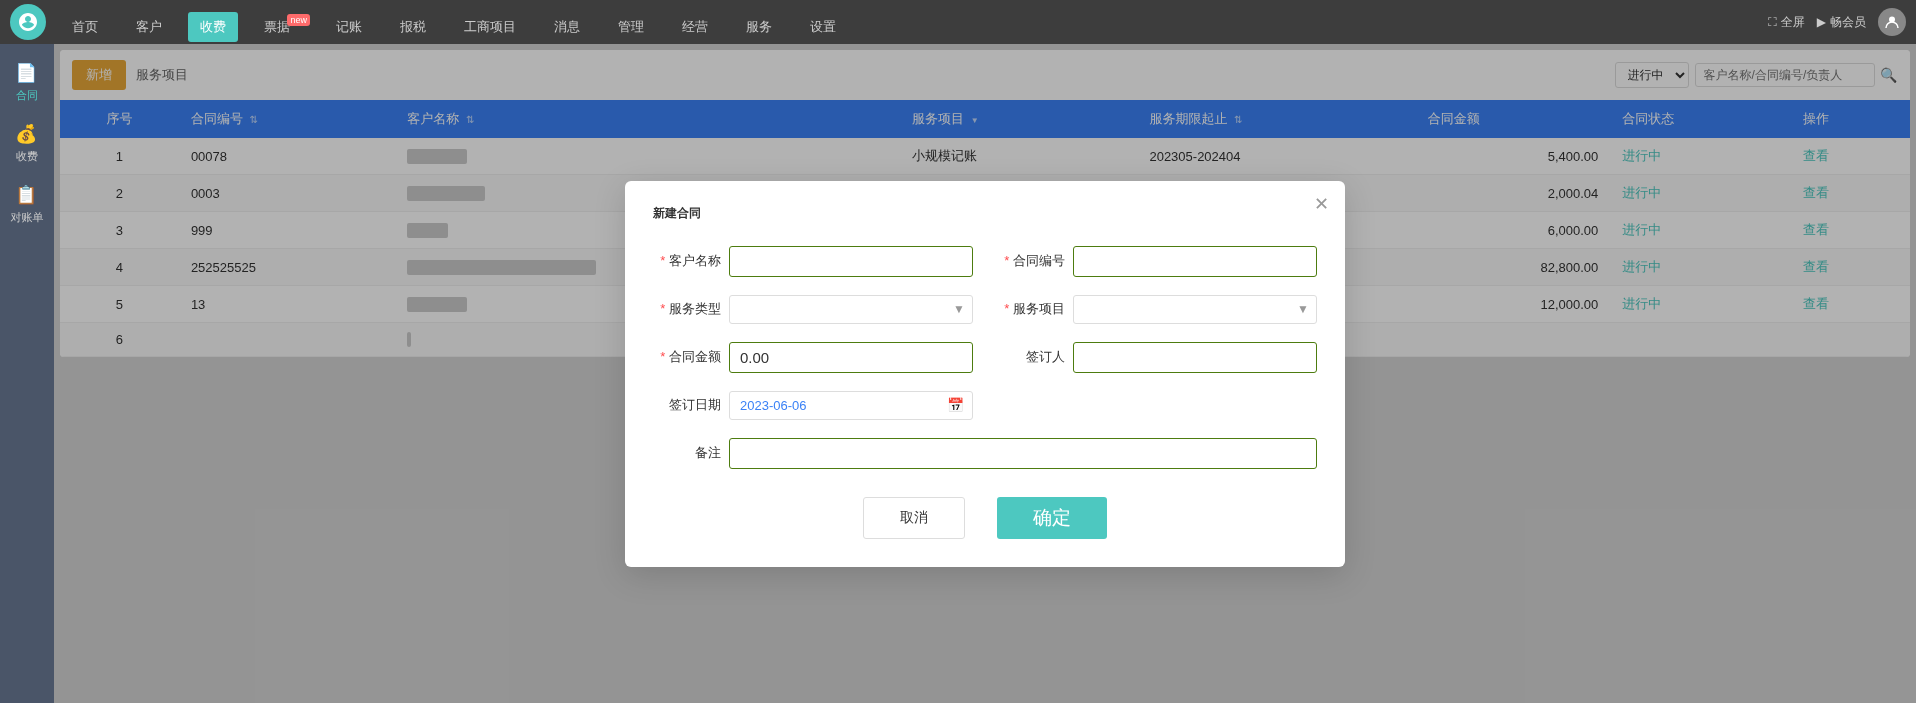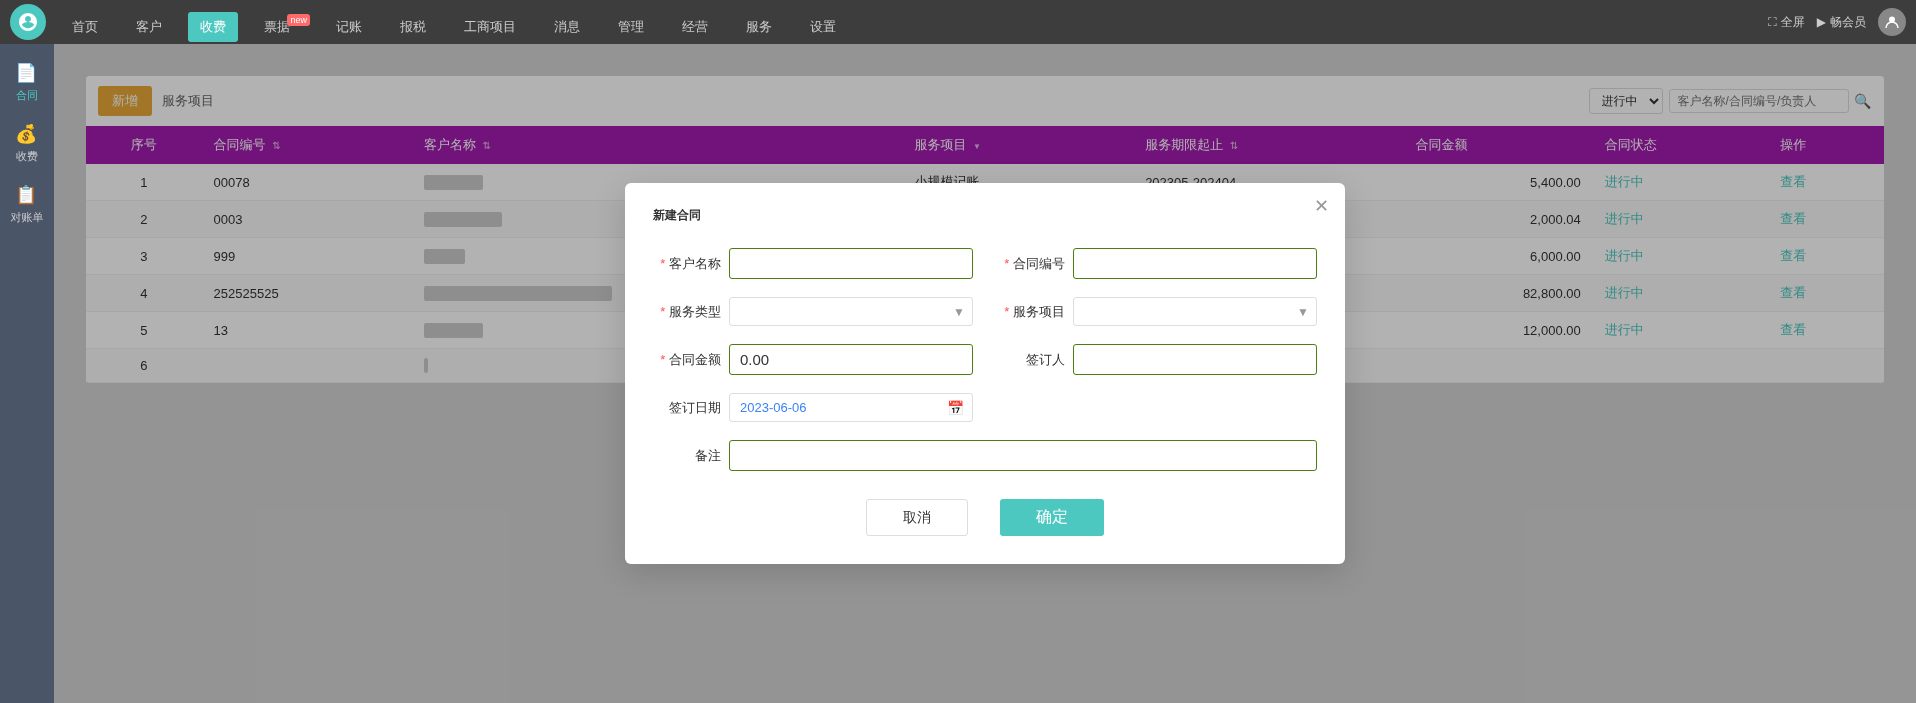--- a/index.html
+++ b/index.html
@@ -112,21 +112,21 @@
     }
     .sidebar-item.active { color: #4dc8c0; }
     .sidebar-icon {
       font-size: 18px;
     }
 
     
     .content {
       flex: 1;
       background: #d5d5d5;
-      padding: 32px;
+      padding: 6px;
       overflow: auto;
       position: relative;
     }
 
     
     .table-container {
       background: white;
       border-radius: 4px;
       overflow: hidden;
     }
@@ -178,21 +178,21 @@
       color: #666;
       font-size: 14px;
     }
 
     
     .data-table {
       width: 100%;
       border-collapse: collapse;
     }
     .data-table thead tr {
-      background: #a21caf;
+      background: #3b82f6;
       color: white;
     }
     .data-table thead th {
       padding: 10px 12px;
       text-align: left;
       font-weight: normal;
       font-size: 13px;
       white-space: nowrap;
     }
     .data-table thead th.center { text-align: center; }
@@ -348,21 +348,21 @@
       cursor: pointer;
       font-size: 14px;
     }
     .btn-confirm {
       background: #4dc8c0;
       color: white;
       border: none;
       padding: 8px 36px;
       border-radius: 3px;
       cursor: pointer;
-      font-size: 16px;
+      font-size: 19px;
     }
   </style>
 </head>
 <body>
 
 <div class="top-nav">
   <div class="nav-logo">
     <svg width="22" height="22" viewBox="0 0 22 22" fill="none">
       <path d="M11 2C6.03 2 2 6.03 2 11s4.03 9 9 9 9-4.03 9-9-4.03-9-9-9zm0 3c1.66 0 3 1.34 3 3s-1.34 3-3 3-3-1.34-3-3 1.34-3 3-3zm0 12.2c-2.5 0-4.71-1.28-6-3.22.03-1.99 4-3.08 6-3.08 1.99 0 5.97 1.09 6 3.08-1.29 1.94-3.5 3.22-6 3.22z" fill="white"></path>
     </svg>

